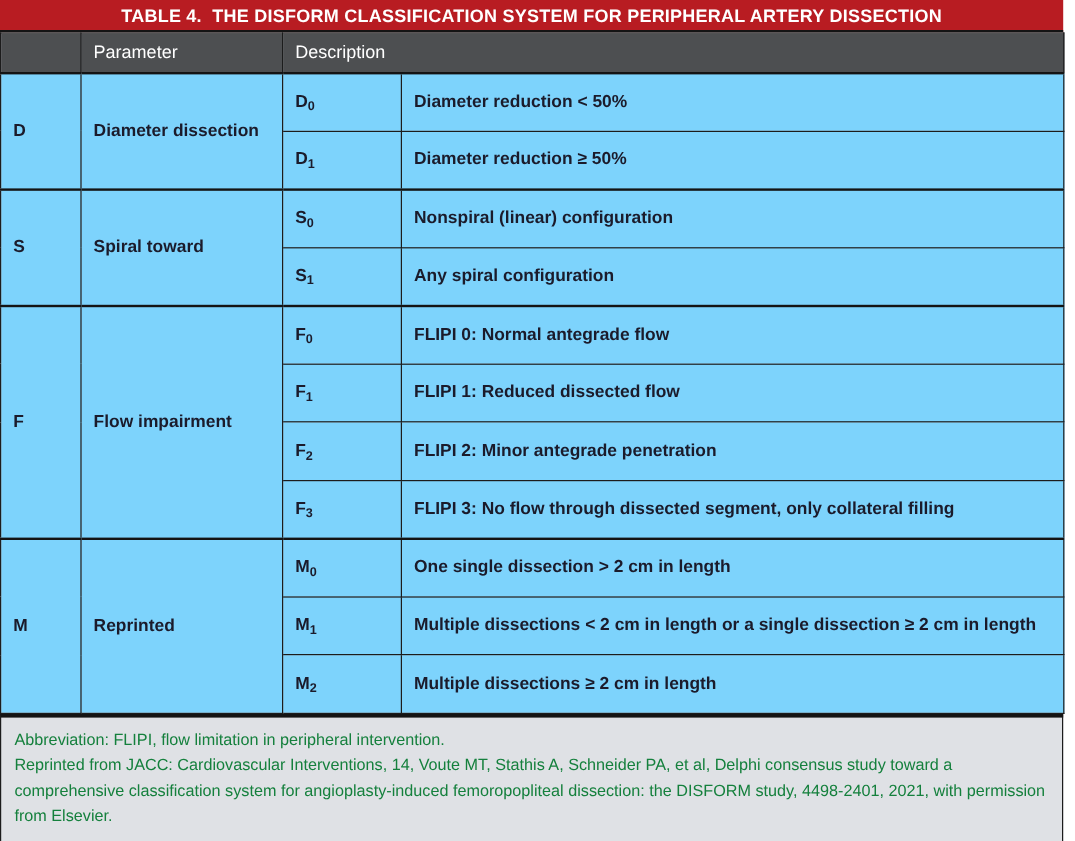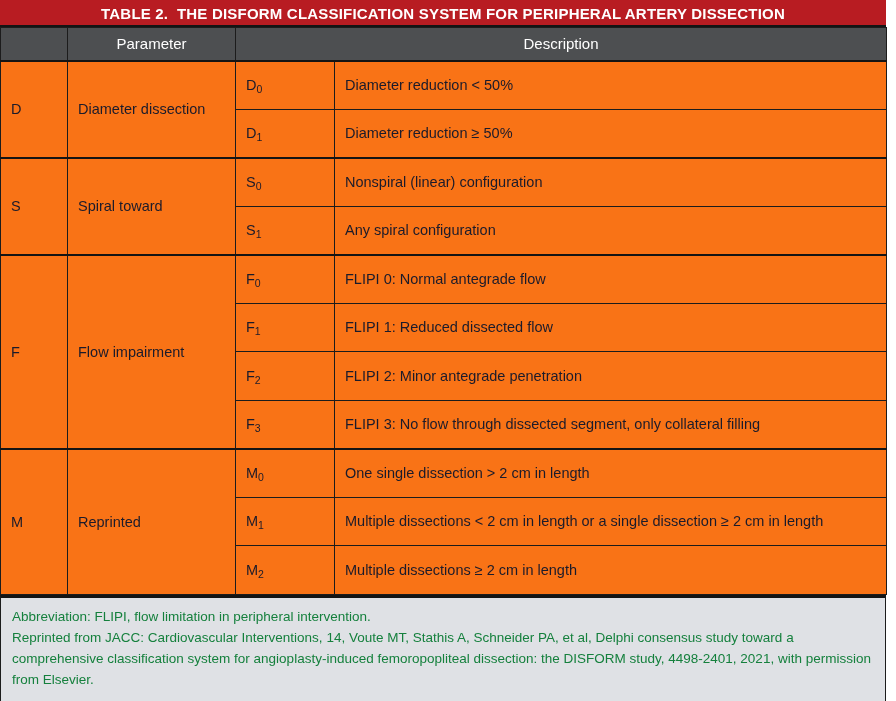--- a/index.html
+++ b/index.html
@@ -51,35 +51,34 @@
   table.disform col.c-code    { width: 99px;  }
   table.disform col.c-desc    { width: 552px; }
 
   table.disform th,
   table.disform td {
     border: 1px solid #1c1c1c;
     padding: 0 10px;
     text-align: left;
     vertical-align: middle;
     font-size: 14.5px;
-    font-weight: normal;
+    font-weight: bold;
     color: #1b1b2b;
-    background: #f97316;
+    background: #7dd3fc;
     box-sizing: border-box;
   }
 
   
   table.disform thead th {
     background: #4d4f51;
     color: #ffffff;
     height: 33px;
     font-size: 15px;
     font-weight: normal;
     border-color: #1c1c1c;
-    text-align: center;
   }
   table.disform thead th.blank-head { background: #4d4f51; }
 
   
   table.disform tr.group-start > td {
     border-top: 2px solid #141414;
   }
 
   
   td.letter {
@@ -124,21 +123,21 @@
   .footnote p {
     margin: 0;
   }
   .footnote p + p { margin-top: 1px; }
 </style>
 </head>
 <body>
 
 <div class="table-wrap">
 
-  <div class="title-bar">TABLE 2.  THE DISFORM CLASSIFICATION SYSTEM FOR PERIPHERAL ARTERY DISSECTION</div>
+  <div class="title-bar">TABLE 4.  THE DISFORM CLASSIFICATION SYSTEM FOR PERIPHERAL ARTERY DISSECTION</div>
 
   <table class="disform">
     <colgroup>
       <col class="c-letter">
       <col class="c-param">
       <col class="c-code">
       <col class="c-desc">
     </colgroup>
     <thead>
       <tr>

